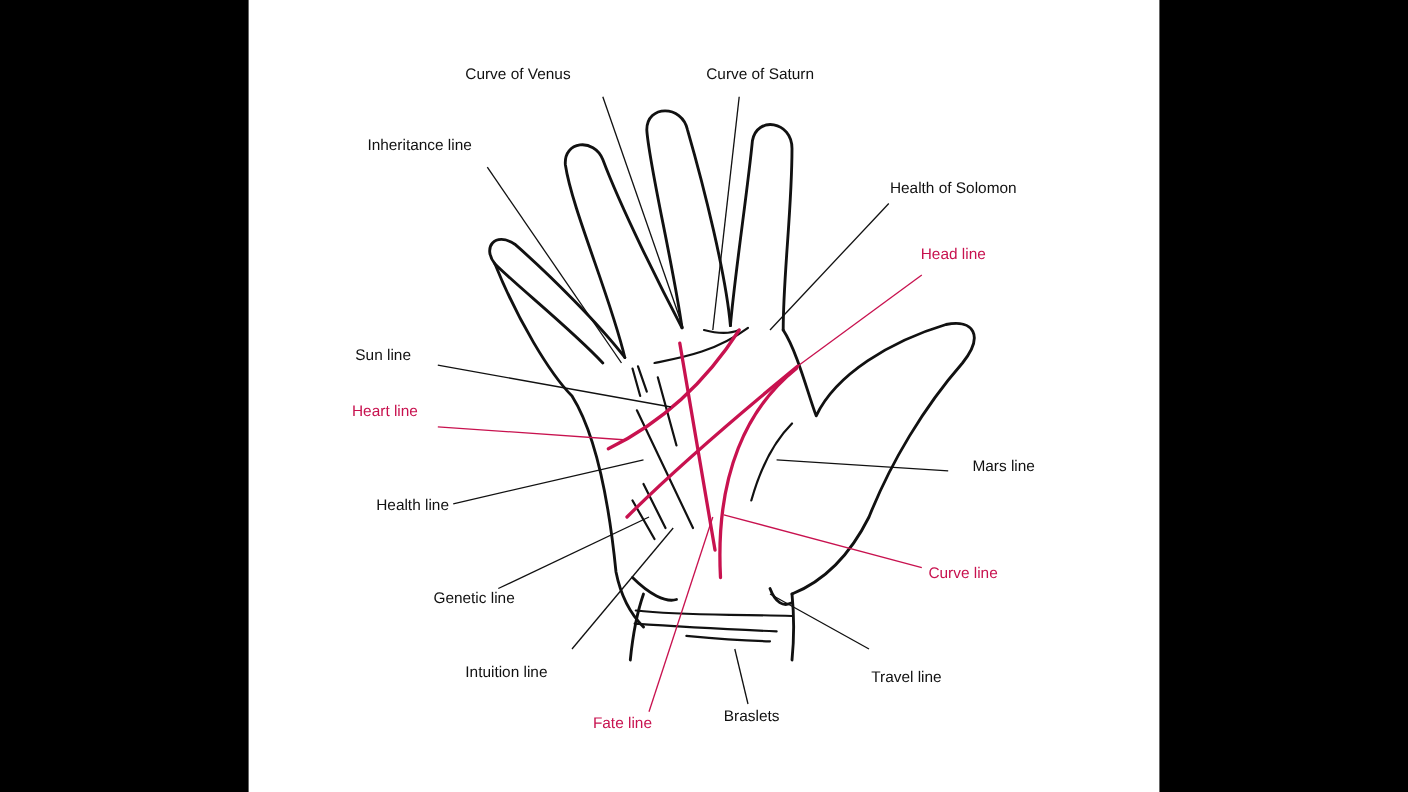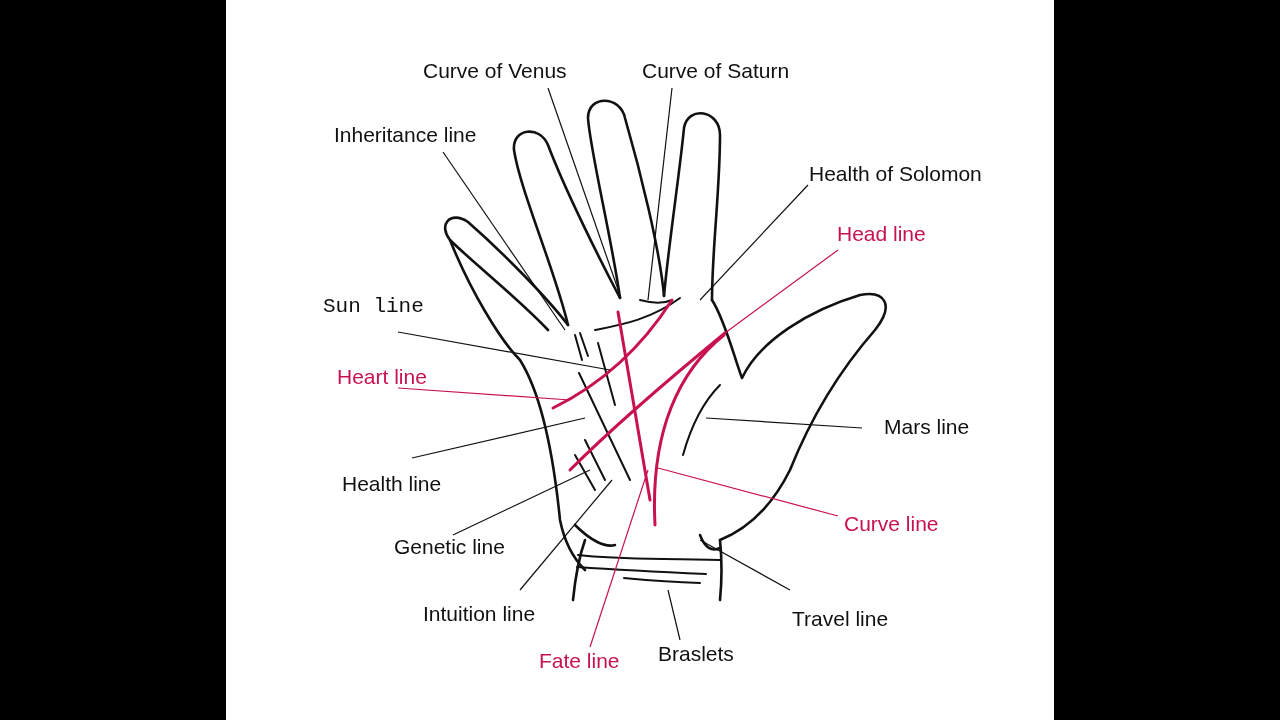--- a/index.html
+++ b/index.html
@@ -1,19 +1,19 @@
 <!DOCTYPE html>
 <html><head>
 <meta charset="utf-8">
 <style>
   html, body { margin:0; padding:0; }
   body { width:1280px; height:720px; background:#000; position:relative; overflow:hidden; font-family:"Liberation Sans", sans-serif; }
   .panel { position:absolute; left:226px; top:0; width:828px; height:720px; background:#fff; overflow:hidden; }
   .diagram { position:absolute; left:0; top:0; width:1280px; height:720px; }
-  .lbl { position:absolute; font-size:21px; color:#111; white-space:nowrap; line-height:1; }
+  .lbl { position:absolute; font-size:14px; color:#111; white-space:nowrap; line-height:1; }
   .lbl.red { color:#c8124f; font-weight:normal; }
 </style>
 </head>
 <body>
 
 <div class="panel"></div>
 
 <svg class="diagram" viewBox="0 0 1280 720" xmlns="http://www.w3.org/2000/svg">
   <g fill="none" stroke="#111" stroke-width="2.6" stroke-linecap="round" stroke-linejoin="round">
 
@@ -73,22 +73,22 @@
     <path stroke="#c8124f" d="M590,647 L648,470"></path>
     <path stroke="#111" d="M680,640 L668,590"></path>
   </g>
 </svg>
 
 <div class="lbl" style="left:423px;top:60px;">Curve of Venus</div>
 <div class="lbl" style="left:642px;top:60px;">Curve of Saturn</div>
 <div class="lbl" style="left:334px;top:124px;">Inheritance line</div>
 <div class="lbl" style="left:809px;top:163px;">Health of Solomon</div>
 <div class="lbl red" style="left:837px;top:223px;">Head line</div>
-<div class="lbl" style="left:323px;top:296px;font-family:Liberation Mono, monospace;">Sun line</div>
-<div class="lbl red" style="left:320px;top:366px;margin-left:17px;">Heart line</div>
+<div class="lbl" style="left:323px;top:315px;">Sun line</div>
+<div class="lbl red" style="left:320px;top:366px;">Heart line</div>
 <div class="lbl" style="left:884px;top:416px;">Mars line</div>
-<div class="lbl" style="left:342px;top:473px;">Health line</div>
+<div class="lbl" style="left:342px;top:452px;">Health line</div>
 <div class="lbl red" style="left:844px;top:513px;">Curve line</div>
 <div class="lbl" style="left:394px;top:536px;">Genetic line</div>
 <div class="lbl" style="left:792px;top:608px;text-align:right;">Travel line</div>
 <div class="lbl" style="left:423px;top:603px;">Intuition line</div>
 <div class="lbl red" style="left:539px;top:650px;">Fate line</div>
 <div class="lbl" style="left:658px;top:643px;">Braslets</div>
 
 </body></html>

